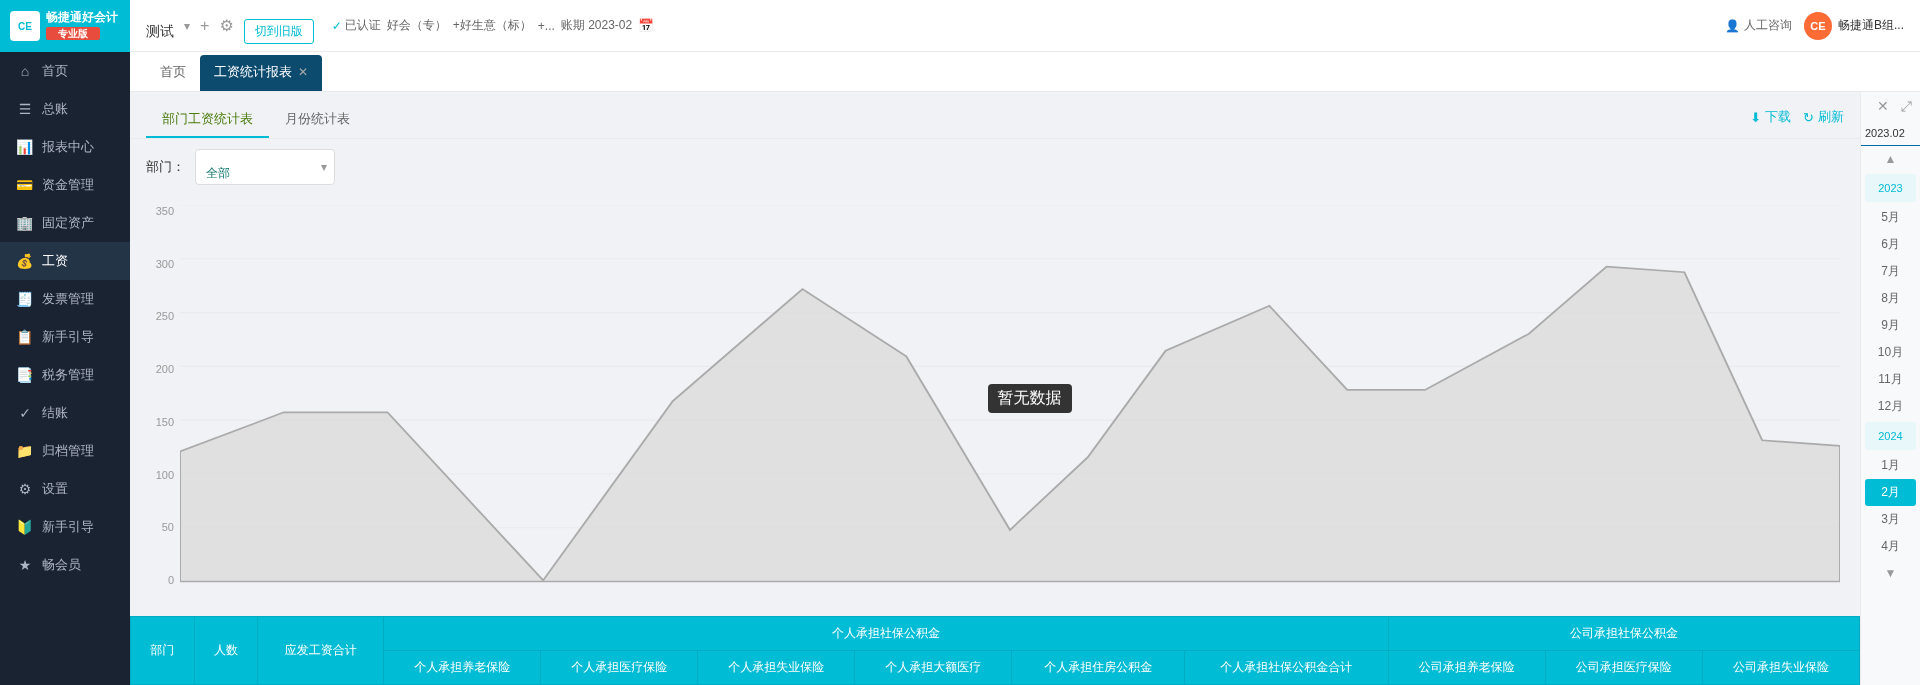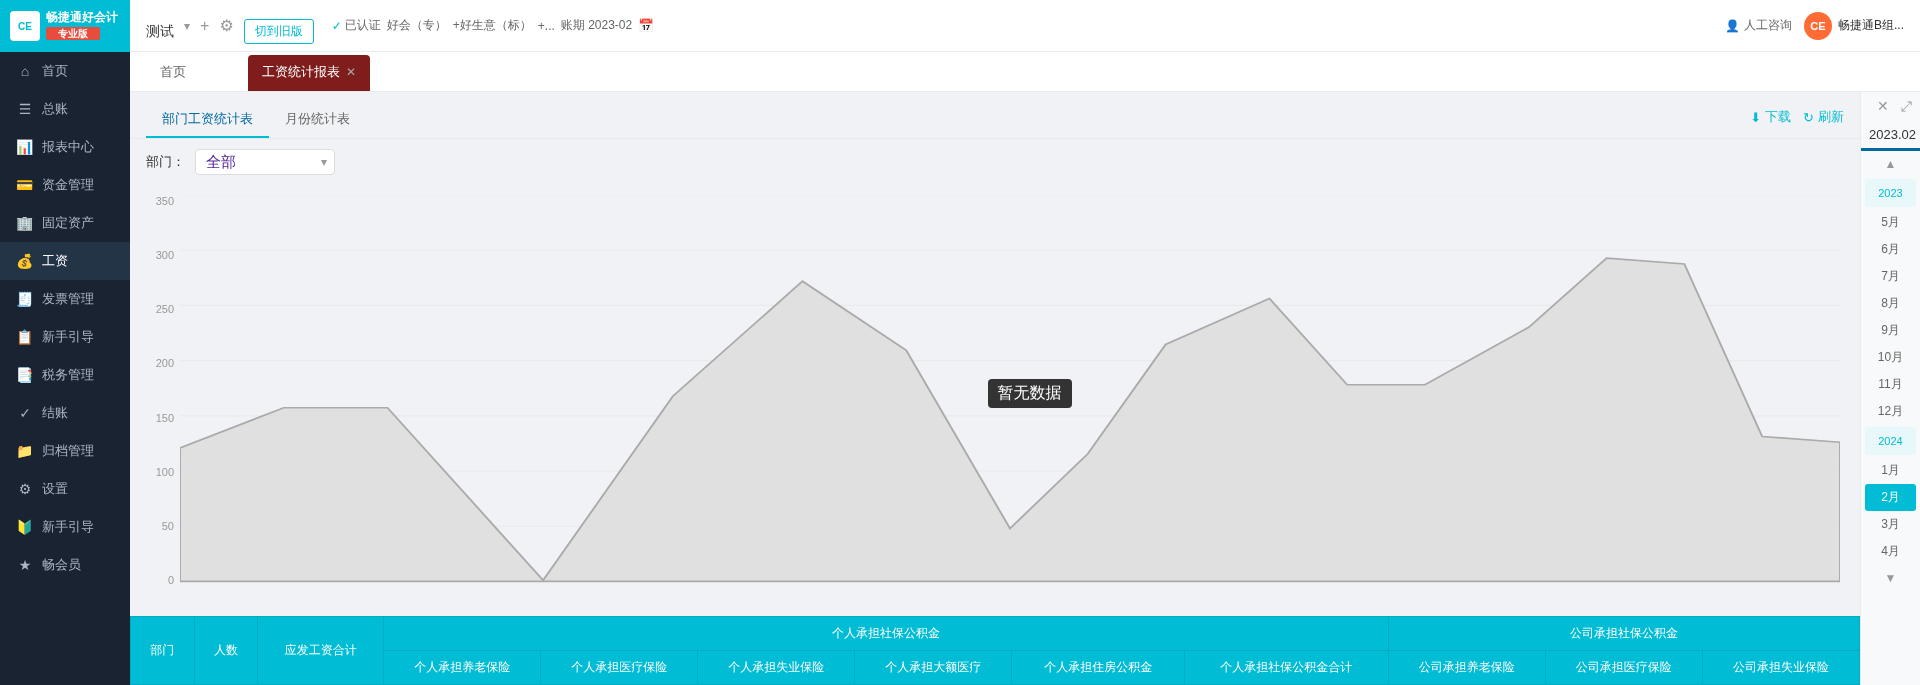--- a/index.html
+++ b/index.html
@@ -115,62 +115,61 @@
       font-size: 13px;
       cursor: pointer;
       color: #666;
       border-bottom: 2px solid transparent;
       display: flex;
       align-items: center;
       gap: 6px;
     }
     .tab.active {
       color: white;
-      background: #7f1d1d;
+      background: #0c4a6e;
       border-radius: 4px 4px 0 0;
-      margin-left: 48px;
     }
     .tab-close { color: #aaa; font-size: 12px; cursor: pointer; }
 
     
     .subtab-bar {
       display: flex;
       align-items: center;
       padding: 10px 16px 0;
       border-bottom: 1px solid #e8eaed;
       gap: 0;
       flex-shrink: 0;
     }
     .subtab {
       padding: 8px 16px;
       font-size: 13px;
       cursor: pointer;
       color: #666;
       border-bottom: 2px solid transparent;
     }
     .subtab.active {
-      color: #0369a1;
+      color: #4d7c0f;
       border-bottom: 2px solid #00bcd4;
     }
 
     .toolbar {
       display: flex;
       align-items: flex-start;
       justify-content: space-between;
       padding: 10px 16px;
       flex-shrink: 0;
     }
     .toolbar-left { display: flex; align-items: center; gap: 10px; }
     .toolbar-label { font-size: 13px; color: #333; }
     .dept-select {
       border: 1px solid #ddd;
       border-radius: 4px;
-      padding: 3px 24px 4px 10px;
-      font-size: 15px;
-      color: #4c1d95;
+      padding: 16px 24px 4px 10px;
+      font-size: 12px;
+      color: #0f766e;
       background: white;
       appearance: none;
       min-width: 140px;
       cursor: pointer;
       position: relative;
     }
     .select-wrapper {
       position: relative;
       display: inline-block;
     }
@@ -258,24 +257,24 @@
       width: 60px;
       background: #f8f9fa;
       border-left: 1px solid #e8eaed;
       display: flex;
       flex-direction: column;
       overflow-y: auto;
       flex-shrink: 0;
     }
     .date-display {
       padding: 6px 4px;
-      font-size: 13px;
+      font-size: 11px;
       color: #333;
-      text-align: right;
-      border-bottom: 3px solid #0369a1;
+      text-align: left;
+      border-bottom: 1px solid #0369a1;
     }
     .year-nav {
       display: flex;
       justify-content: center;
       padding: 4px;
     }
     .year-nav-btn {
       color: #999;
       font-size: 12px;
       cursor: pointer;

